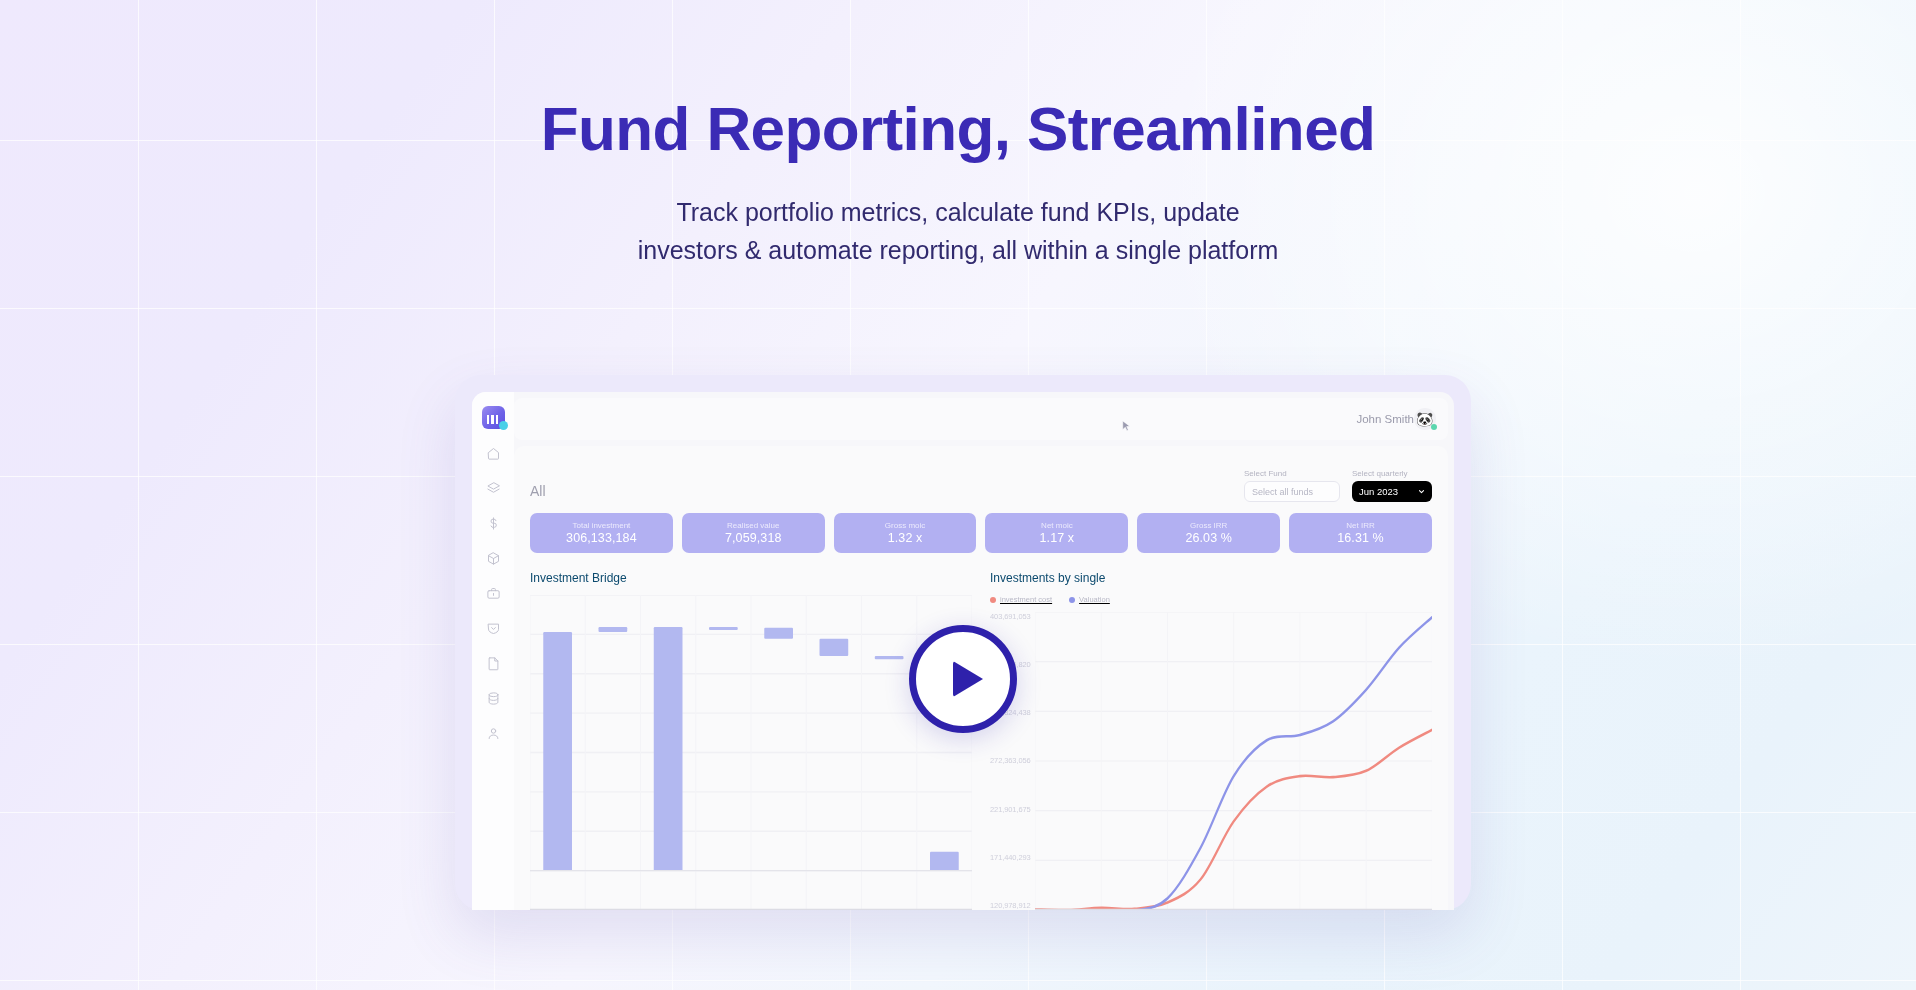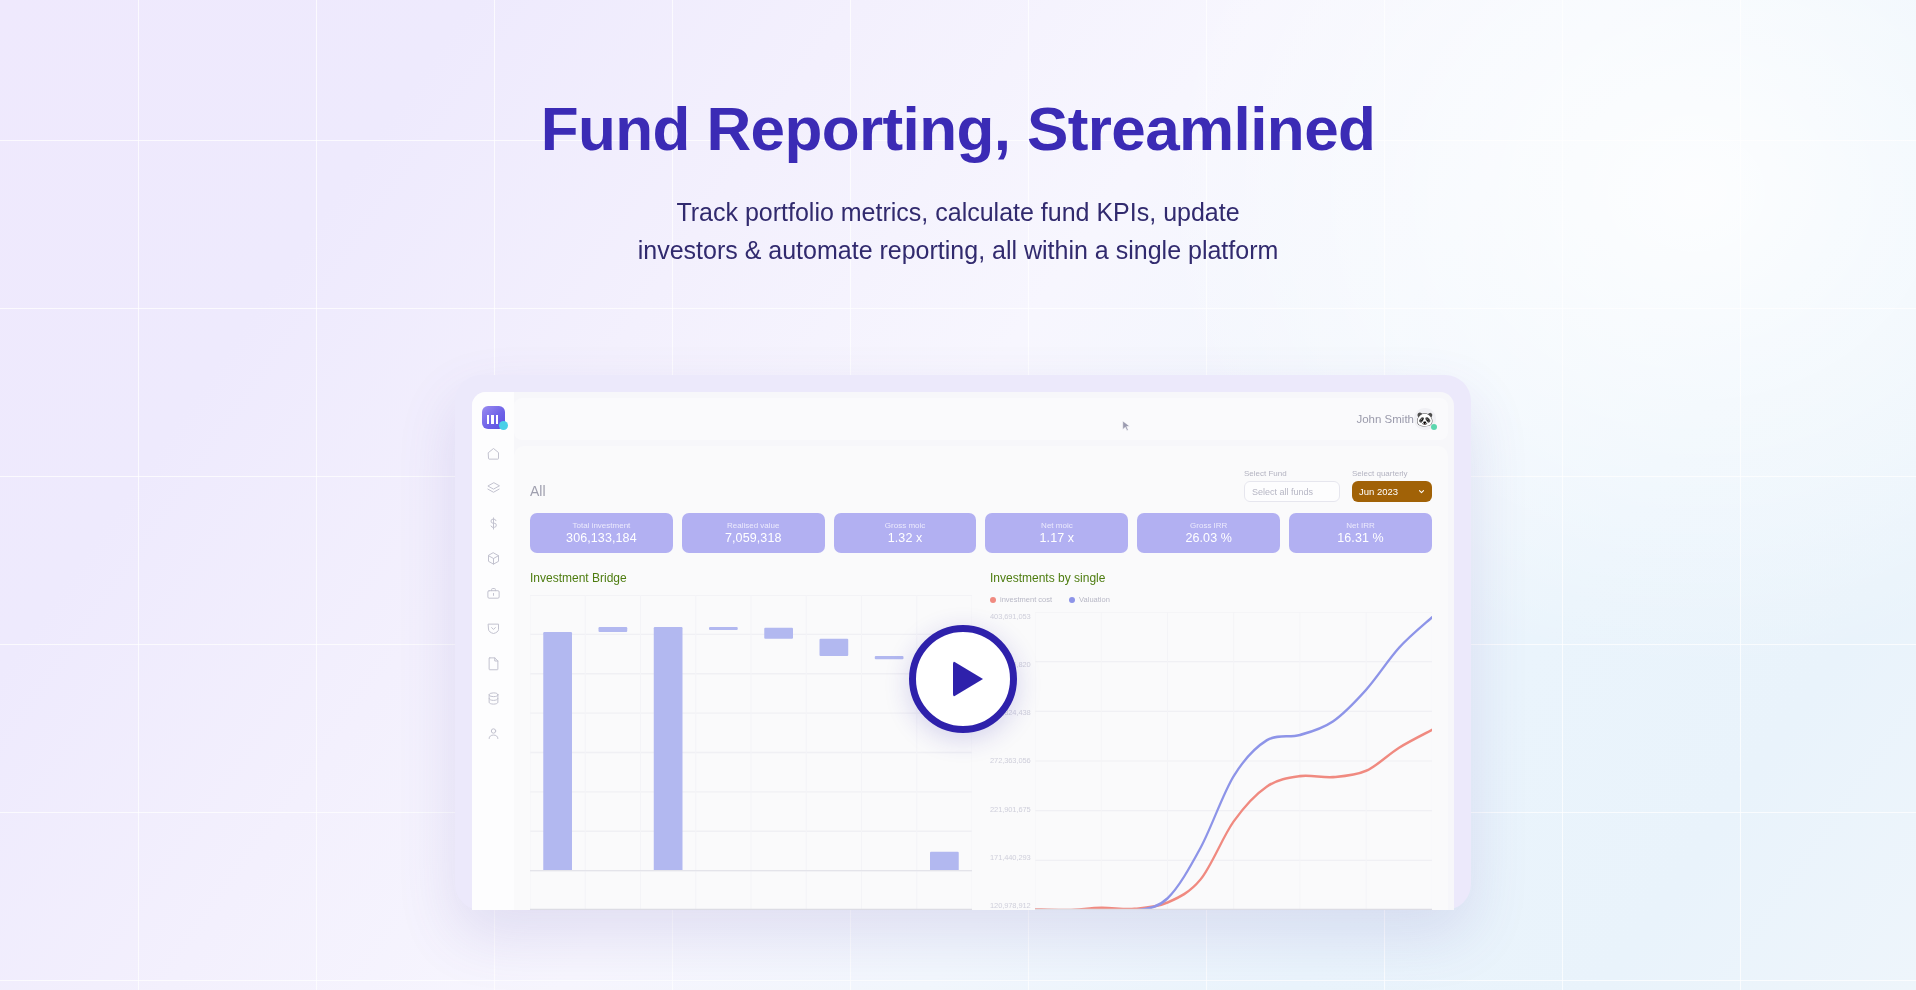--- a/index.html
+++ b/index.html
@@ -216,21 +216,21 @@
     background: #fdfdfe;
     font-size: 9px;
     color: #b6b6c4;
     display: flex;
     align-items: center;
     padding: 0 7px;
   }
   .filter-select {
     width: 80px; height: 21px;
     border-radius: 6px;
-    background: #a16207;
+    background: #000000;
     color: #fff;
     font-size: 9.5px;
     display: flex;
     align-items: center;
     justify-content: space-between;
     padding: 0 7px;
   }
   .chev { width: 7px; height: 7px; display:block; }
   .chev svg { width: 7px; height: 7px; display:block; }
   .chev svg path { stroke:#fff; fill:none; stroke-width:1.8; stroke-linecap:round; stroke-linejoin:round; }
@@ -259,23 +259,23 @@
 
   
   .charts {
     display: flex;
     gap: 18px;
     margin-top: 18px;
     flex: 1;
     min-height: 0;
   }
   .chart-box { flex: 1; min-width: 0; display: flex; flex-direction: column; }
-  .chart-title { font-size: 12px; color: #4d7c0f; margin-bottom: 10px; flex: 0 0 auto; }
-
-  .legend { display: flex; gap: 17px; align-items: center; margin-bottom: 8px; flex: 0 0 auto; }
+  .chart-title { font-size: 12px; color: #0c4a6e; margin-bottom: 10px; flex: 0 0 auto; }
+
+  .legend { display: flex; gap: 17px; align-items: center; margin-bottom: 8px; flex: 0 0 auto; text-decoration: underline; }
   .legend-item { display: flex; align-items: center; gap: 4px; }
   .legend-dot { width: 6px; height: 6px; border-radius: 50%; display: block; }
   .legend-text { font-size: 7.5px; color: #b8b8c6; }
 
   .plot { position: relative; flex: 1; min-height: 0; display: flex; }
   .yaxis {
     flex: 0 0 auto;
     position: relative;
     display: flex;
     flex-direction: column;

